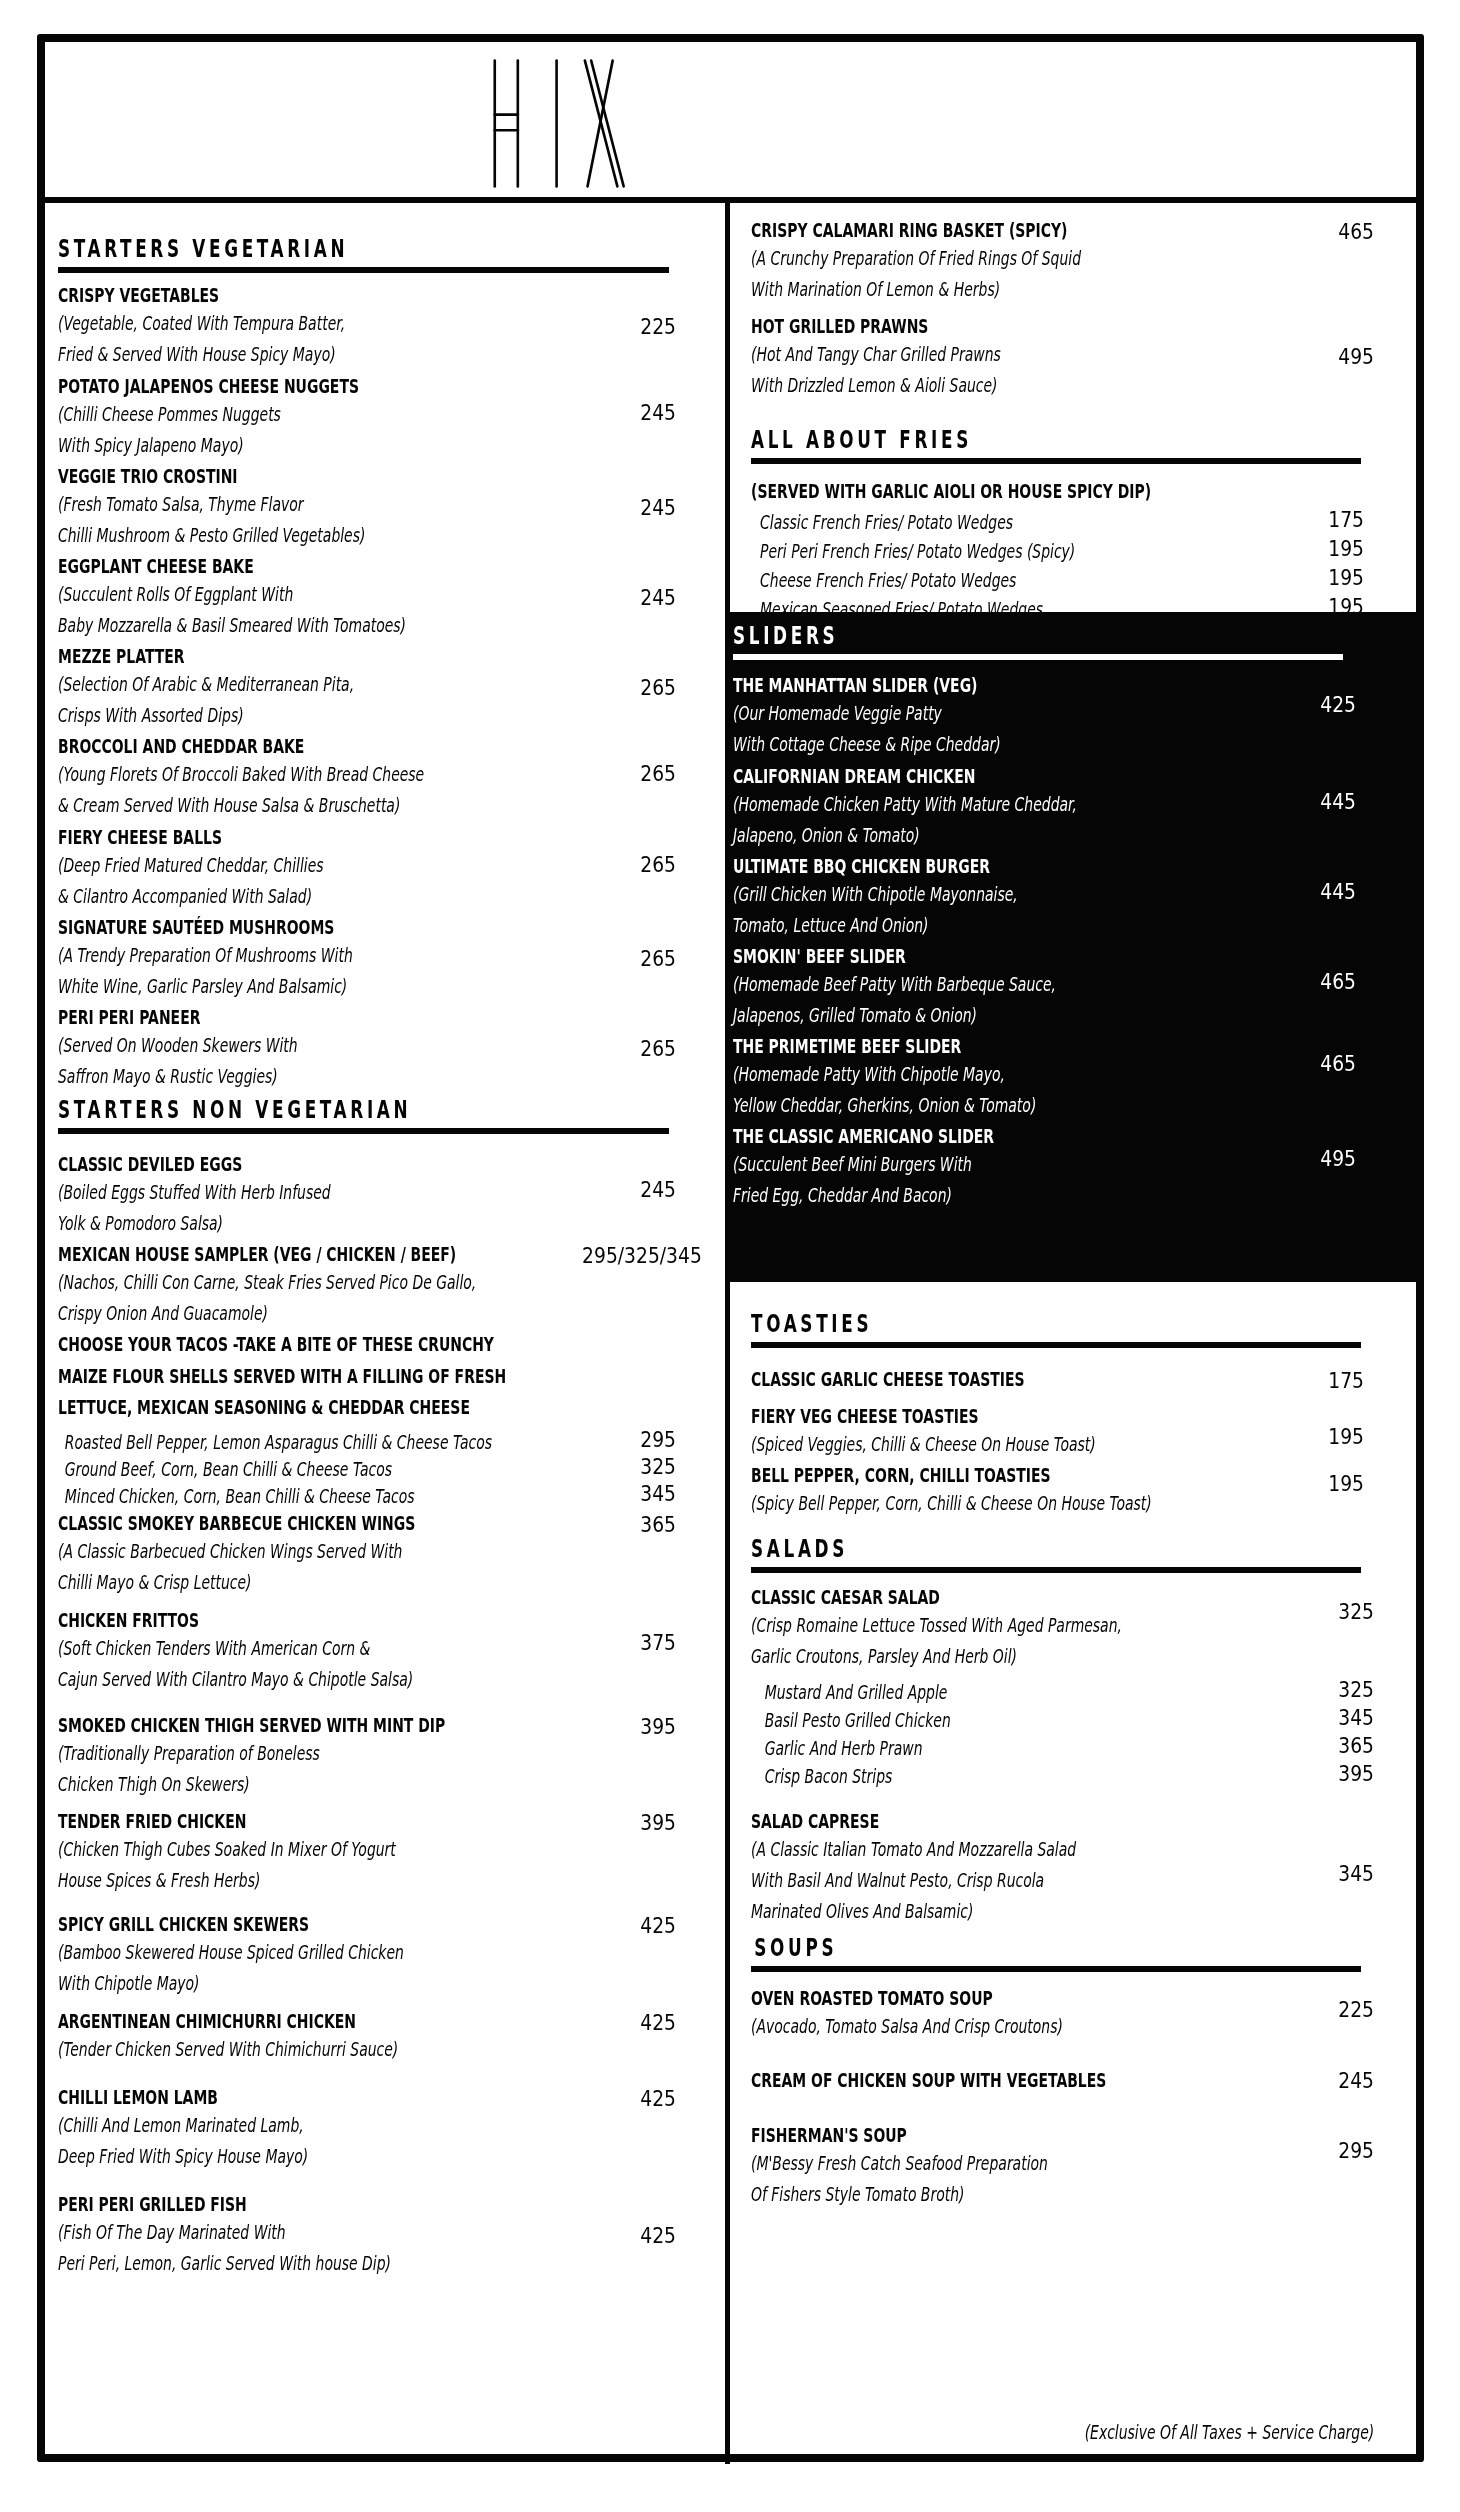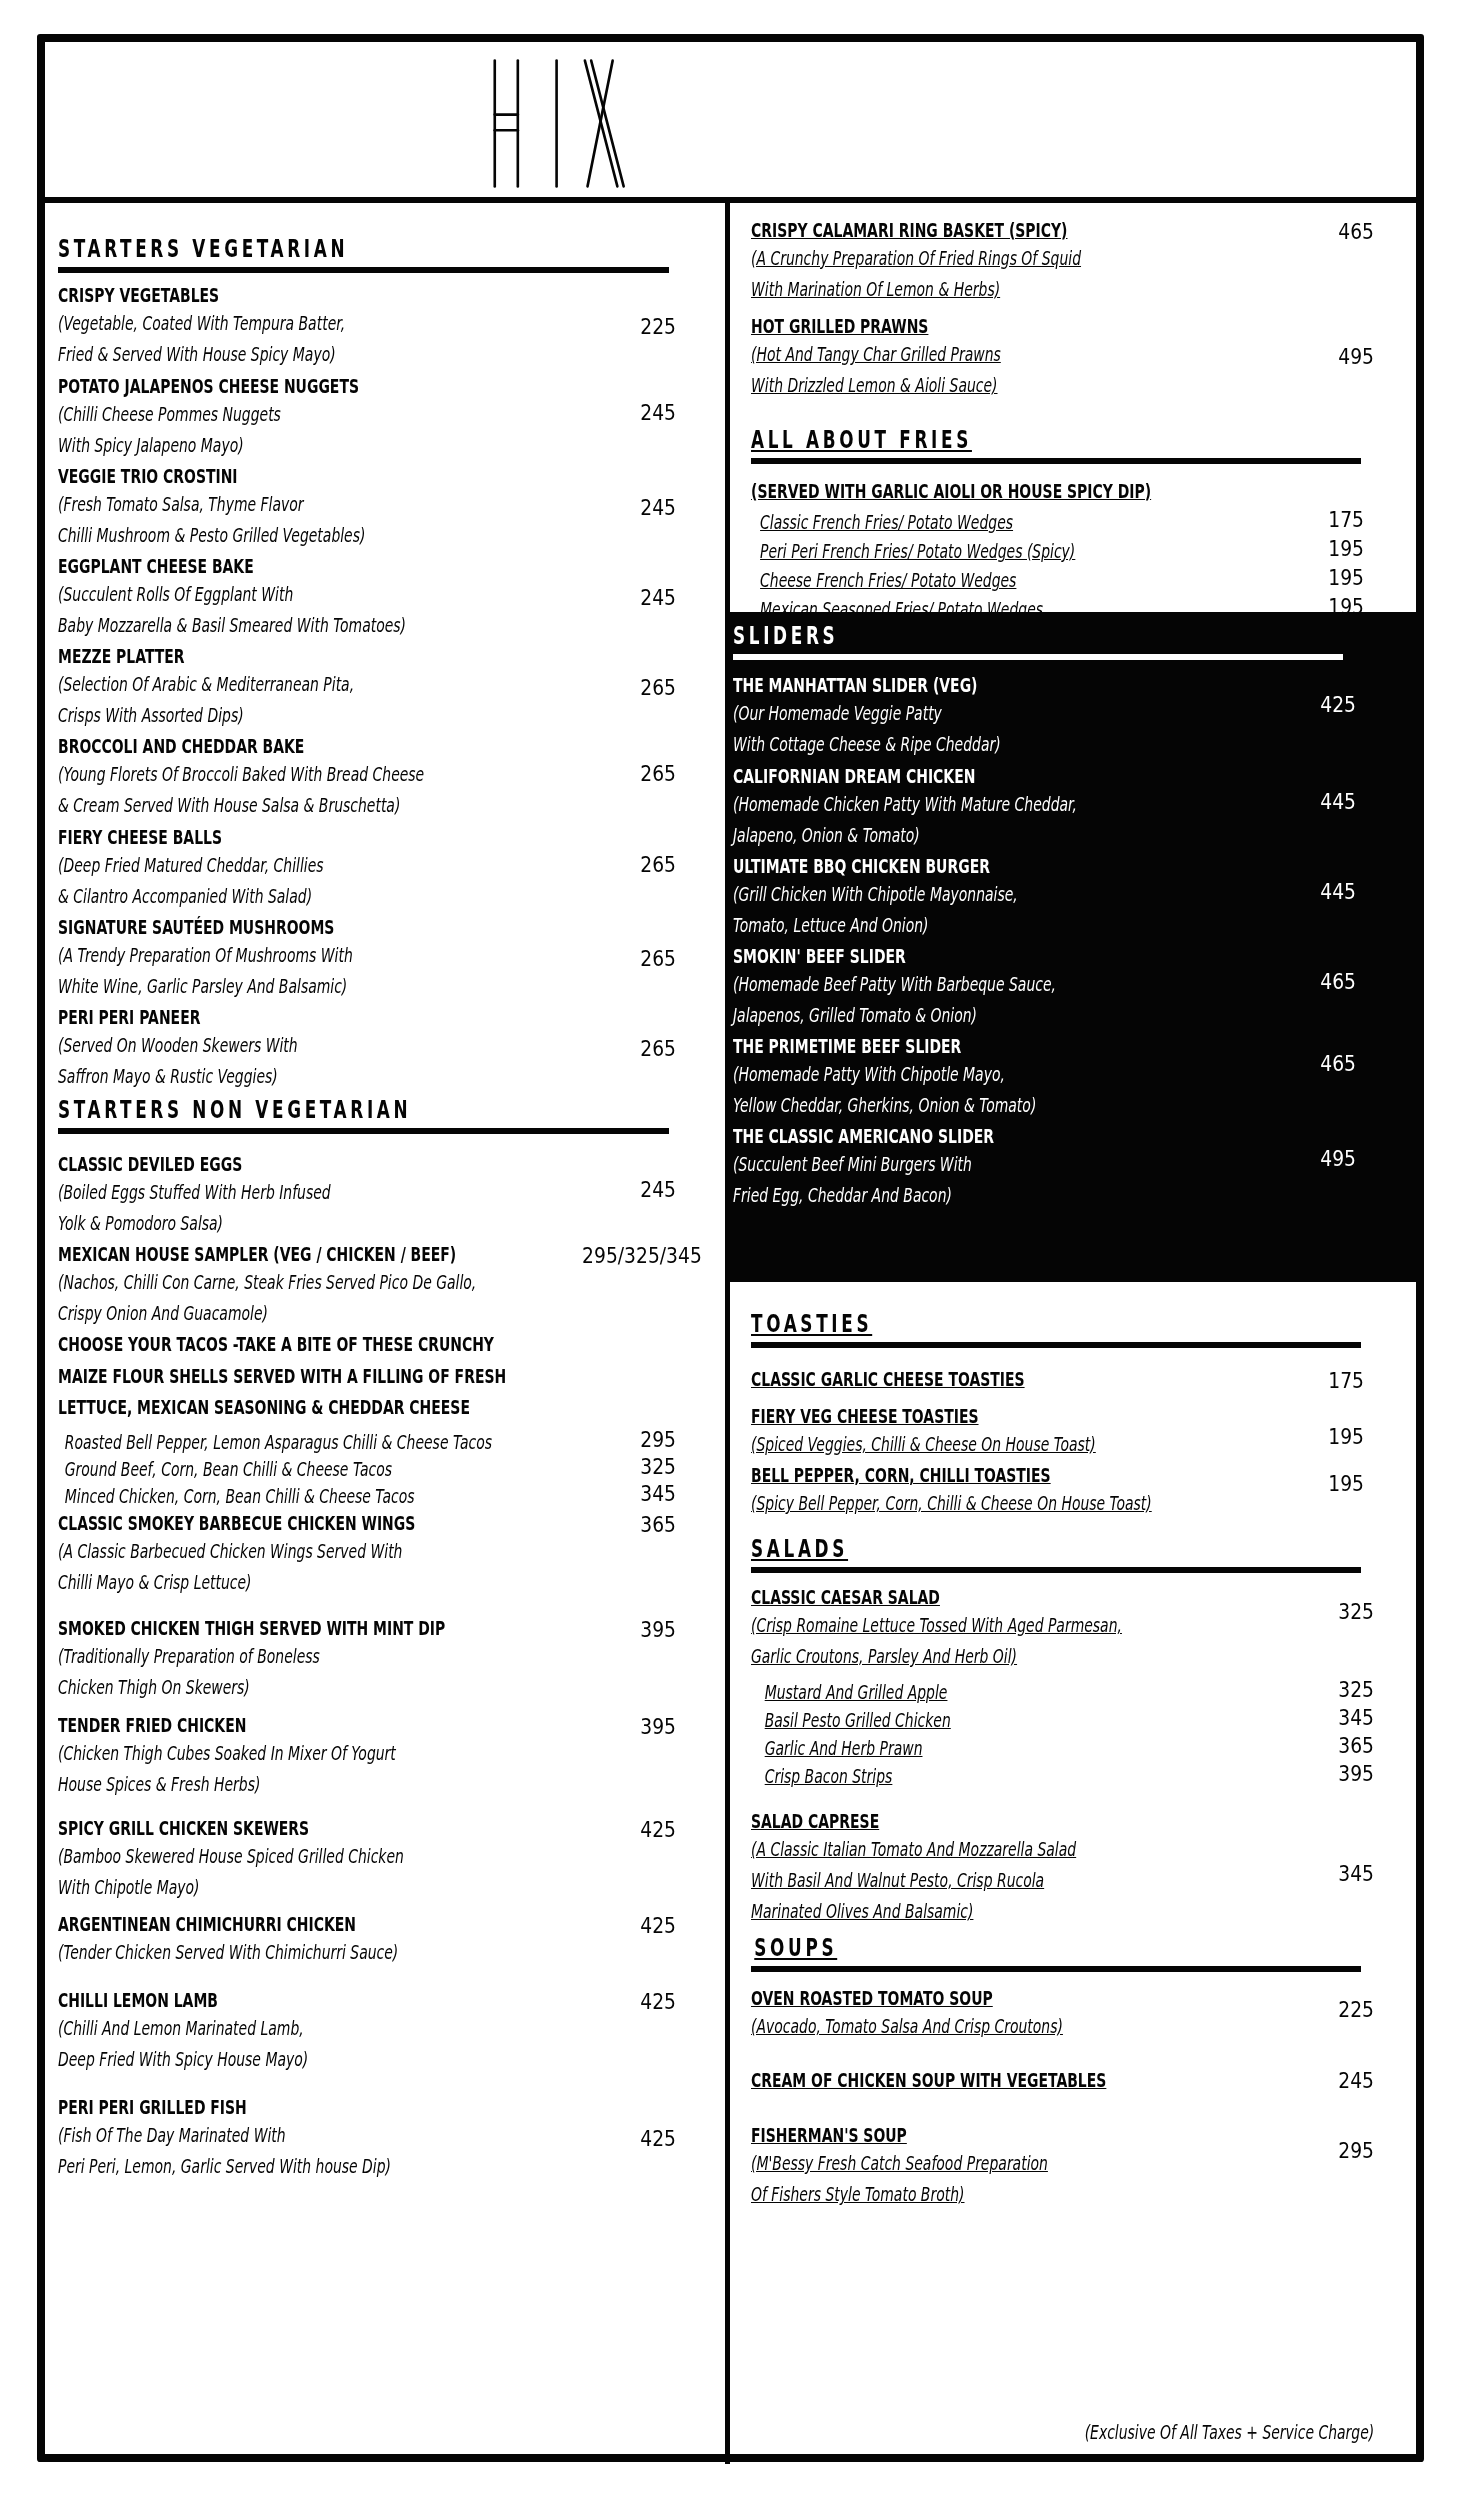--- a/index.html
+++ b/index.html
@@ -3,21 +3,21 @@
 <meta charset="utf-8">
 <style>
   html, body { margin: 0; padding: 0; background: #ffffff; }
   body { width: 1460px; height: 2512px; position: relative; overflow: hidden; color: #050505; }
   .frame { position: absolute; left: 37px; top: 34px; width: 1387px; height: 2428px; border: 8.4px solid #050505; border-radius: 3.1px; box-sizing: border-box; }
   .header { position: absolute; left: 0; top: 0; width: 100%; height: 161px; border-bottom: 6.3px solid #050505; box-sizing: border-box; }
   .logo { position: absolute; left: 434px; top: 15.7px; width: 304px; height: 131px; }
   .divider { position: absolute; left: 680px; top: 161px; width: 4.7px; height: 2261px; background: #050505; }
   .col { position: absolute; top: 161px; box-sizing: border-box; }
   .col.left { left: 0; width: 680px; padding: 32px 0 0 12.6px; }
-  .col.right { left: 685px; width: 693px; text-decoration: underline; }
+  .col.right { left: 685px; width: 693px; }
 
   .sec-title { font-family: "DejaVu Sans", sans-serif; font-weight: bold; font-stretch: condensed; font-size: 24px; letter-spacing: 4.7px; line-height: 29px; transform: scaleX(0.78); transform-origin: left center; white-space: nowrap; }
   .sec-rule { height: 5.8px; background: #050505; margin: 3.1px 0 11.5px 0; width: 611px; }
   .item-name { font-family: "DejaVu Sans", sans-serif; font-weight: bold; font-size: 19.4px; line-height: 24px; transform: scaleX(0.72); transform-origin: left center; white-space: nowrap; }
   .item-desc { font-family: "DejaVu Sans", sans-serif; font-style: italic; font-weight: normal; font-size: 19.4px; line-height: 31px; transform: scaleX(0.72); transform-origin: left center; white-space: nowrap; }
   .item { position: relative; margin-bottom: 4.2px; }
   .price { position: absolute; right: 0; font-family: "DejaVu Sans", sans-serif; font-size: 22px; line-height: 26px; transform: scaleX(0.85); transform-origin: right center; white-space: nowrap; }
   .left .item, .left .sub-row { width: 618px; }
   .right .item, .right .sub-row { width: 623px; }
   .sub-row { position: relative; height: 30px; }
@@ -143,20 +143,26 @@
           <div class="item-desc">Minced Chicken, Corn, Bean Chilli &amp; Cheese Tacos</div>
           <div class="price">345</div>
         </div>
       </div>
       <div class="item">
         <div class="item-name">CLASSIC SMOKEY BARBECUE CHICKEN WINGS</div>
         <div class="item-desc">(A Classic Barbecued Chicken Wings Served With</div>
         <div class="item-desc">Chilli Mayo &amp; Crisp Lettuce)</div>
         <div class="price" style="top:0">365</div>
       </div>
+      <div class="item" style="margin-top:10.5px">
+        <div class="item-name">CHICKEN FRITTOS</div>
+        <div class="item-desc">(Soft Chicken Tenders With American Corn &amp;</div>
+        <div class="item-desc">Cajun Served With Cilantro Mayo &amp; Chipotle Salsa)</div>
+        <div class="price" style="top:21px">375</div>
+      </div>
       <div class="item" style="margin-top:19px">
         <div class="item-name">SMOKED CHICKEN THIGH SERVED WITH MINT DIP</div>
         <div class="item-desc">(Traditionally Preparation of Boneless</div>
         <div class="item-desc">Chicken Thigh On Skewers)</div>
         <div class="price" style="top:0">395</div>
       </div>
       <div class="item" style="margin-top:10.5px">
         <div class="item-name">TENDER FRIED CHICKEN</div>
         <div class="item-desc">(Chicken Thigh Cubes Soaked In Mixer Of Yogurt</div>
         <div class="item-desc">House Spices &amp; Fresh Herbs)</div>

